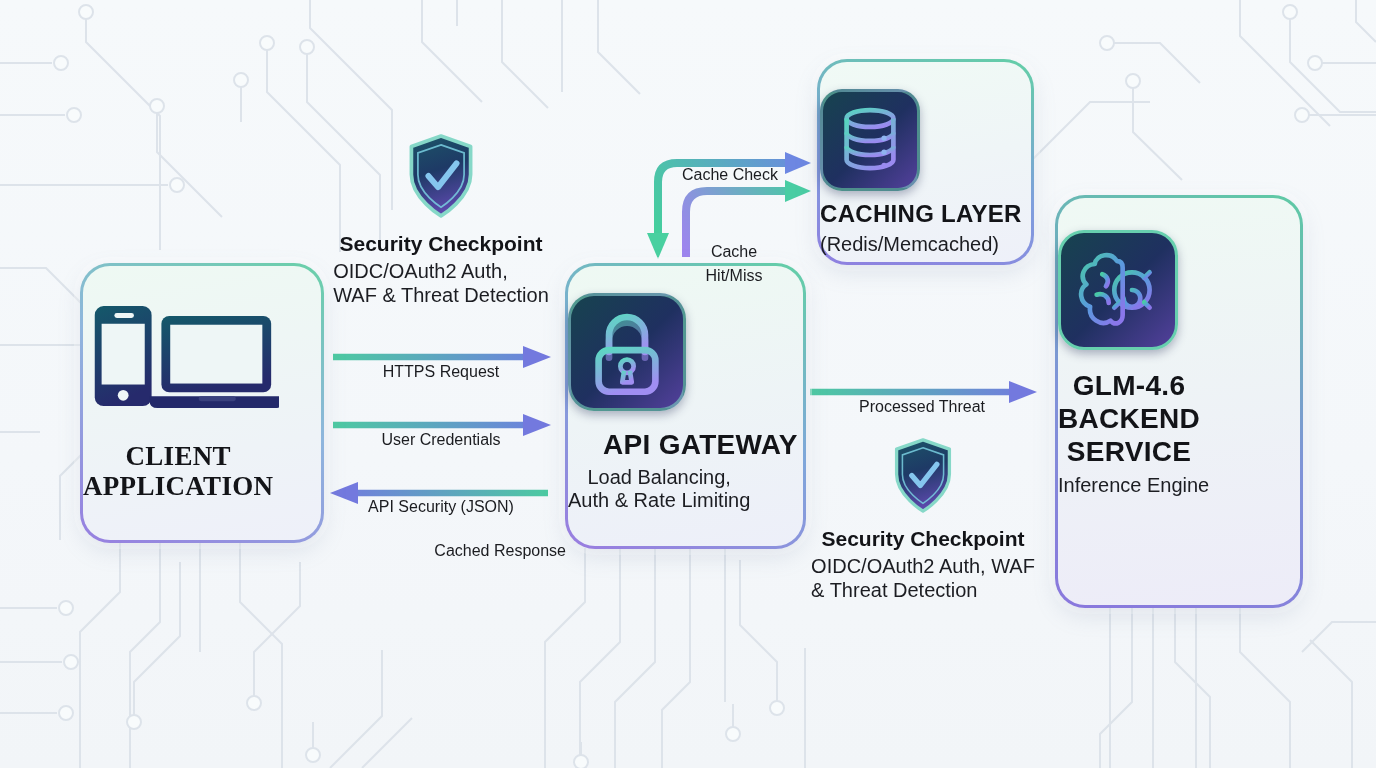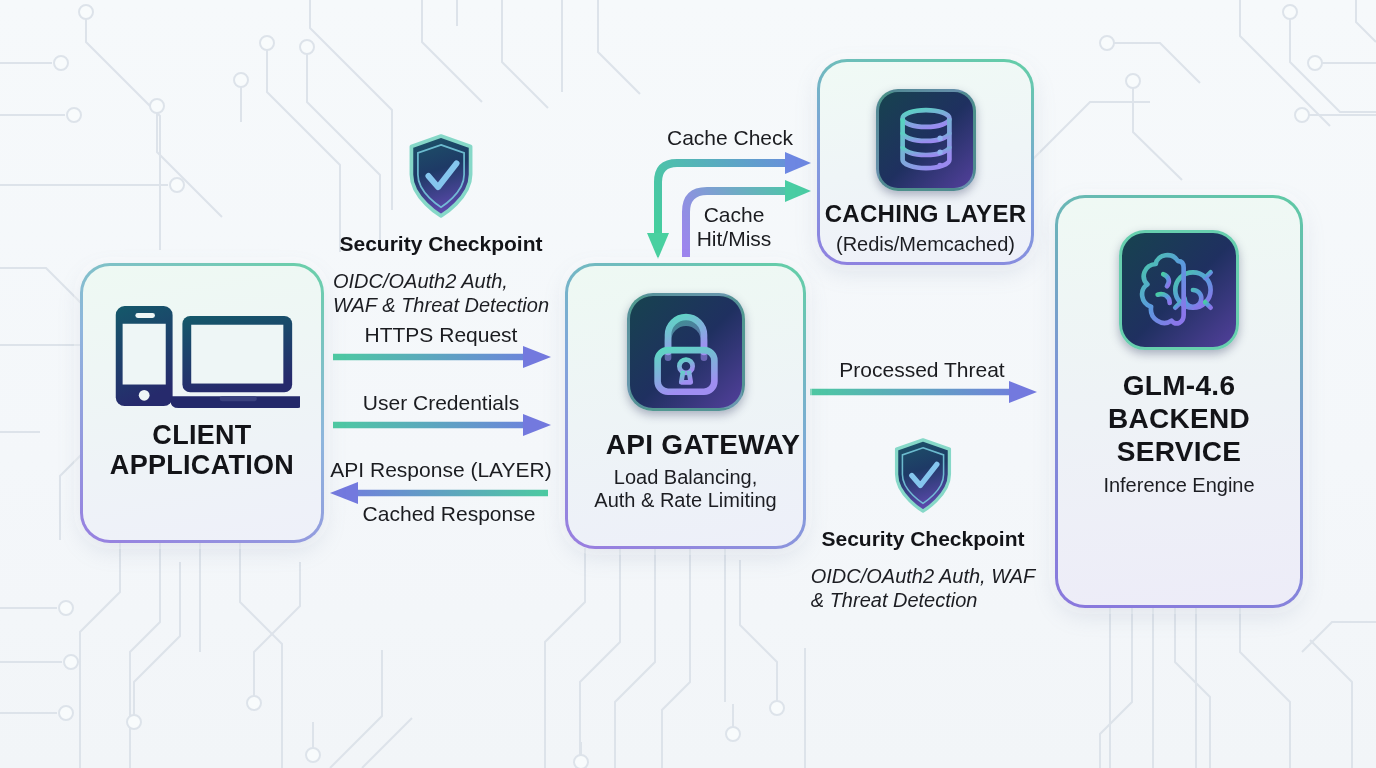--- a/index.html
+++ b/index.html
@@ -7,51 +7,51 @@
     position:relative;width:1376px;height:768px;overflow:hidden;
     background:linear-gradient(180deg,#f6f9fb 0%,#f4f7fa 60%,#f2f5f8 100%);
     font-family:"Liberation Sans", sans-serif;color:#17181c;
   }
   svg.bg,svg.arrows{position:absolute;left:0;top:0;width:1376px;height:768px;pointer-events:none;}
   .preline{white-space:pre-line;}
   
   .card{position:absolute;border-radius:30px;padding:3px;
         box-shadow:0 8px 22px rgba(130,142,170,.18), 0 0 0 6px rgba(255,255,255,.35);}
   .card-inner{width:100%;height:100%;border-radius:27px;box-sizing:border-box;
-        display:flex;flex-direction:column;align-items:center;text-align:center;}
+        display:flex;flex-direction:column;align-items:flex-start;text-align:center;}
   .card.client {left:80px; top:263px; width:238px;height:274px;
         background:linear-gradient(205deg,#69d0a8 0%,#8fb6dd 45%,#977fe0 100%);}
   .card.gateway{left:565px;top:263px;width:235px;height:280px;
         background:linear-gradient(205deg,#63cfa6 0%,#7fa6da 50%,#9a7ce0 100%);}
   .card.caching{left:817px;top:59px; width:211px;height:200px;
         background:linear-gradient(195deg,#63cfa6 0%,#7f9fdd 55%,#8f7fe0 100%);}
   .card.backend{left:1055px;top:195px;width:242px;height:407px;
         background:linear-gradient(200deg,#5fcaa4 0%,#7f93d8 55%,#8a77dd 100%);}
   .client  .card-inner{background:linear-gradient(170deg,#eef9f3 0%,#eef0f9 100%);padding-top:36px;}
   .gateway .card-inner{background:linear-gradient(170deg,#eef9f3 0%,#edeff9 100%);padding-top:27px;}
   .caching .card-inner{background:linear-gradient(170deg,#f0faf5 0%,#eef0f9 100%);padding-top:27px;}
   .backend .card-inner{background:linear-gradient(175deg,#eff9f4 0%,#edecf8 100%);padding-top:32px;}
   .card-title{font-weight:bold;font-size:27px;line-height:30px;letter-spacing:.3px;color:#131418;}
-  .client  .card-title{}
+  .client  .card-title{margin-top:21px;font-family:Liberation Serif, serif;}
   .gateway .card-title{margin-top:19px;font-size:28px;margin-left:35px;}
   .caching .card-title{margin-top:10px;font-size:24px;line-height:26px;}
   .backend .card-title{margin-top:19px;font-size:28px;line-height:33px;}
   .card-sub{font-size:20px;line-height:23px;margin-top:6px;color:#1c1d22;}
   
   .tile{border-radius:26px;background:linear-gradient(135deg,#17434f 0%,#1f3060 52%,#53409c 100%);
         box-shadow:0 4px 10px rgba(40,50,90,.35);display:flex;align-items:center;justify-content:center;}
   .tile.lock  {width:112px;height:112px;border:3px solid rgba(130,226,196,.55);}
   .tile.db    {width:94px; height:96px; border:3px solid rgba(130,226,196,.5);border-radius:22px;}
   .tile.brain {width:114px;height:114px;border:3px solid #67cfae;}
   .devices{width:196px;height:118px;}
   
-  .flow-label{position:absolute;font-size:21px;line-height:24px;text-align:center;color:#1b1c20;}
+  .flow-label{position:absolute;font-size:16px;line-height:24px;text-align:center;color:#1b1c20;margin-top:37px;}
   .sc{position:absolute;width:260px;display:flex;flex-direction:column;align-items:center;text-align:left;}
   .sc-title{font-weight:bold;font-size:21px;margin-top:9px;color:#131418;}
-  .sc-sub{font-size:20px;line-height:24px;margin-top:13px;color:#1c1d22;font-style:italic;}
+  .sc-sub{font-size:20px;line-height:24px;margin-top:3px;color:#1c1d22;}
 </style>
 </head>
 <body>
 
 <div class="stage">
 
   <svg class="bg" viewBox="0 0 1376 768" fill="none" stroke="#dde3ea" stroke-width="2">
 
     <circle cx="86" cy="12" r="7" fill="#f8fbfc"></circle>
       <path d="M86,19 V42 L160,116 V250"></path>
@@ -338,20 +338,20 @@
         <path d="M33,58 L46,73 L71,41" stroke="#85c6ee" stroke-width="8" fill="none" stroke-linecap="round" stroke-linejoin="round"></path>
       </svg>
     </div>
     <div class="sc-title">Security Checkpoint</div>
     <div class="sc-sub preline">OIDC/OAuth2 Auth, WAF
 &amp; Threat Detection</div>
   </div>
 
   <div class="flow-label" style="left:316px;top:323px;width:250px;">HTTPS Request</div>
   <div class="flow-label" style="left:316px;top:391px;width:250px;">User Credentials</div>
-  <div class="flow-label" style="left:316px;top:458px;width:250px;">API Response (LAYER)</div>
-  <div class="flow-label" style="left:324px;top:502px;width:250px;">Cached Response</div>
+  <div class="flow-label" style="left:316px;top:458px;width:250px;">API Security (JSON)</div>
+  <div class="flow-label" style="left:316px;top:502px;width:250px;text-align:right;">Cached Response</div>
   <div class="flow-label" style="left:630px;top:126px;width:200px;">Cache Check</div>
   <div class="flow-label preline" style="left:654px;top:203px;width:160px;">Cache
 Hit/Miss</div>
   <div class="flow-label" style="left:797px;top:358px;width:250px;">Processed Threat</div>
 
 </div>
 
 </body></html>

